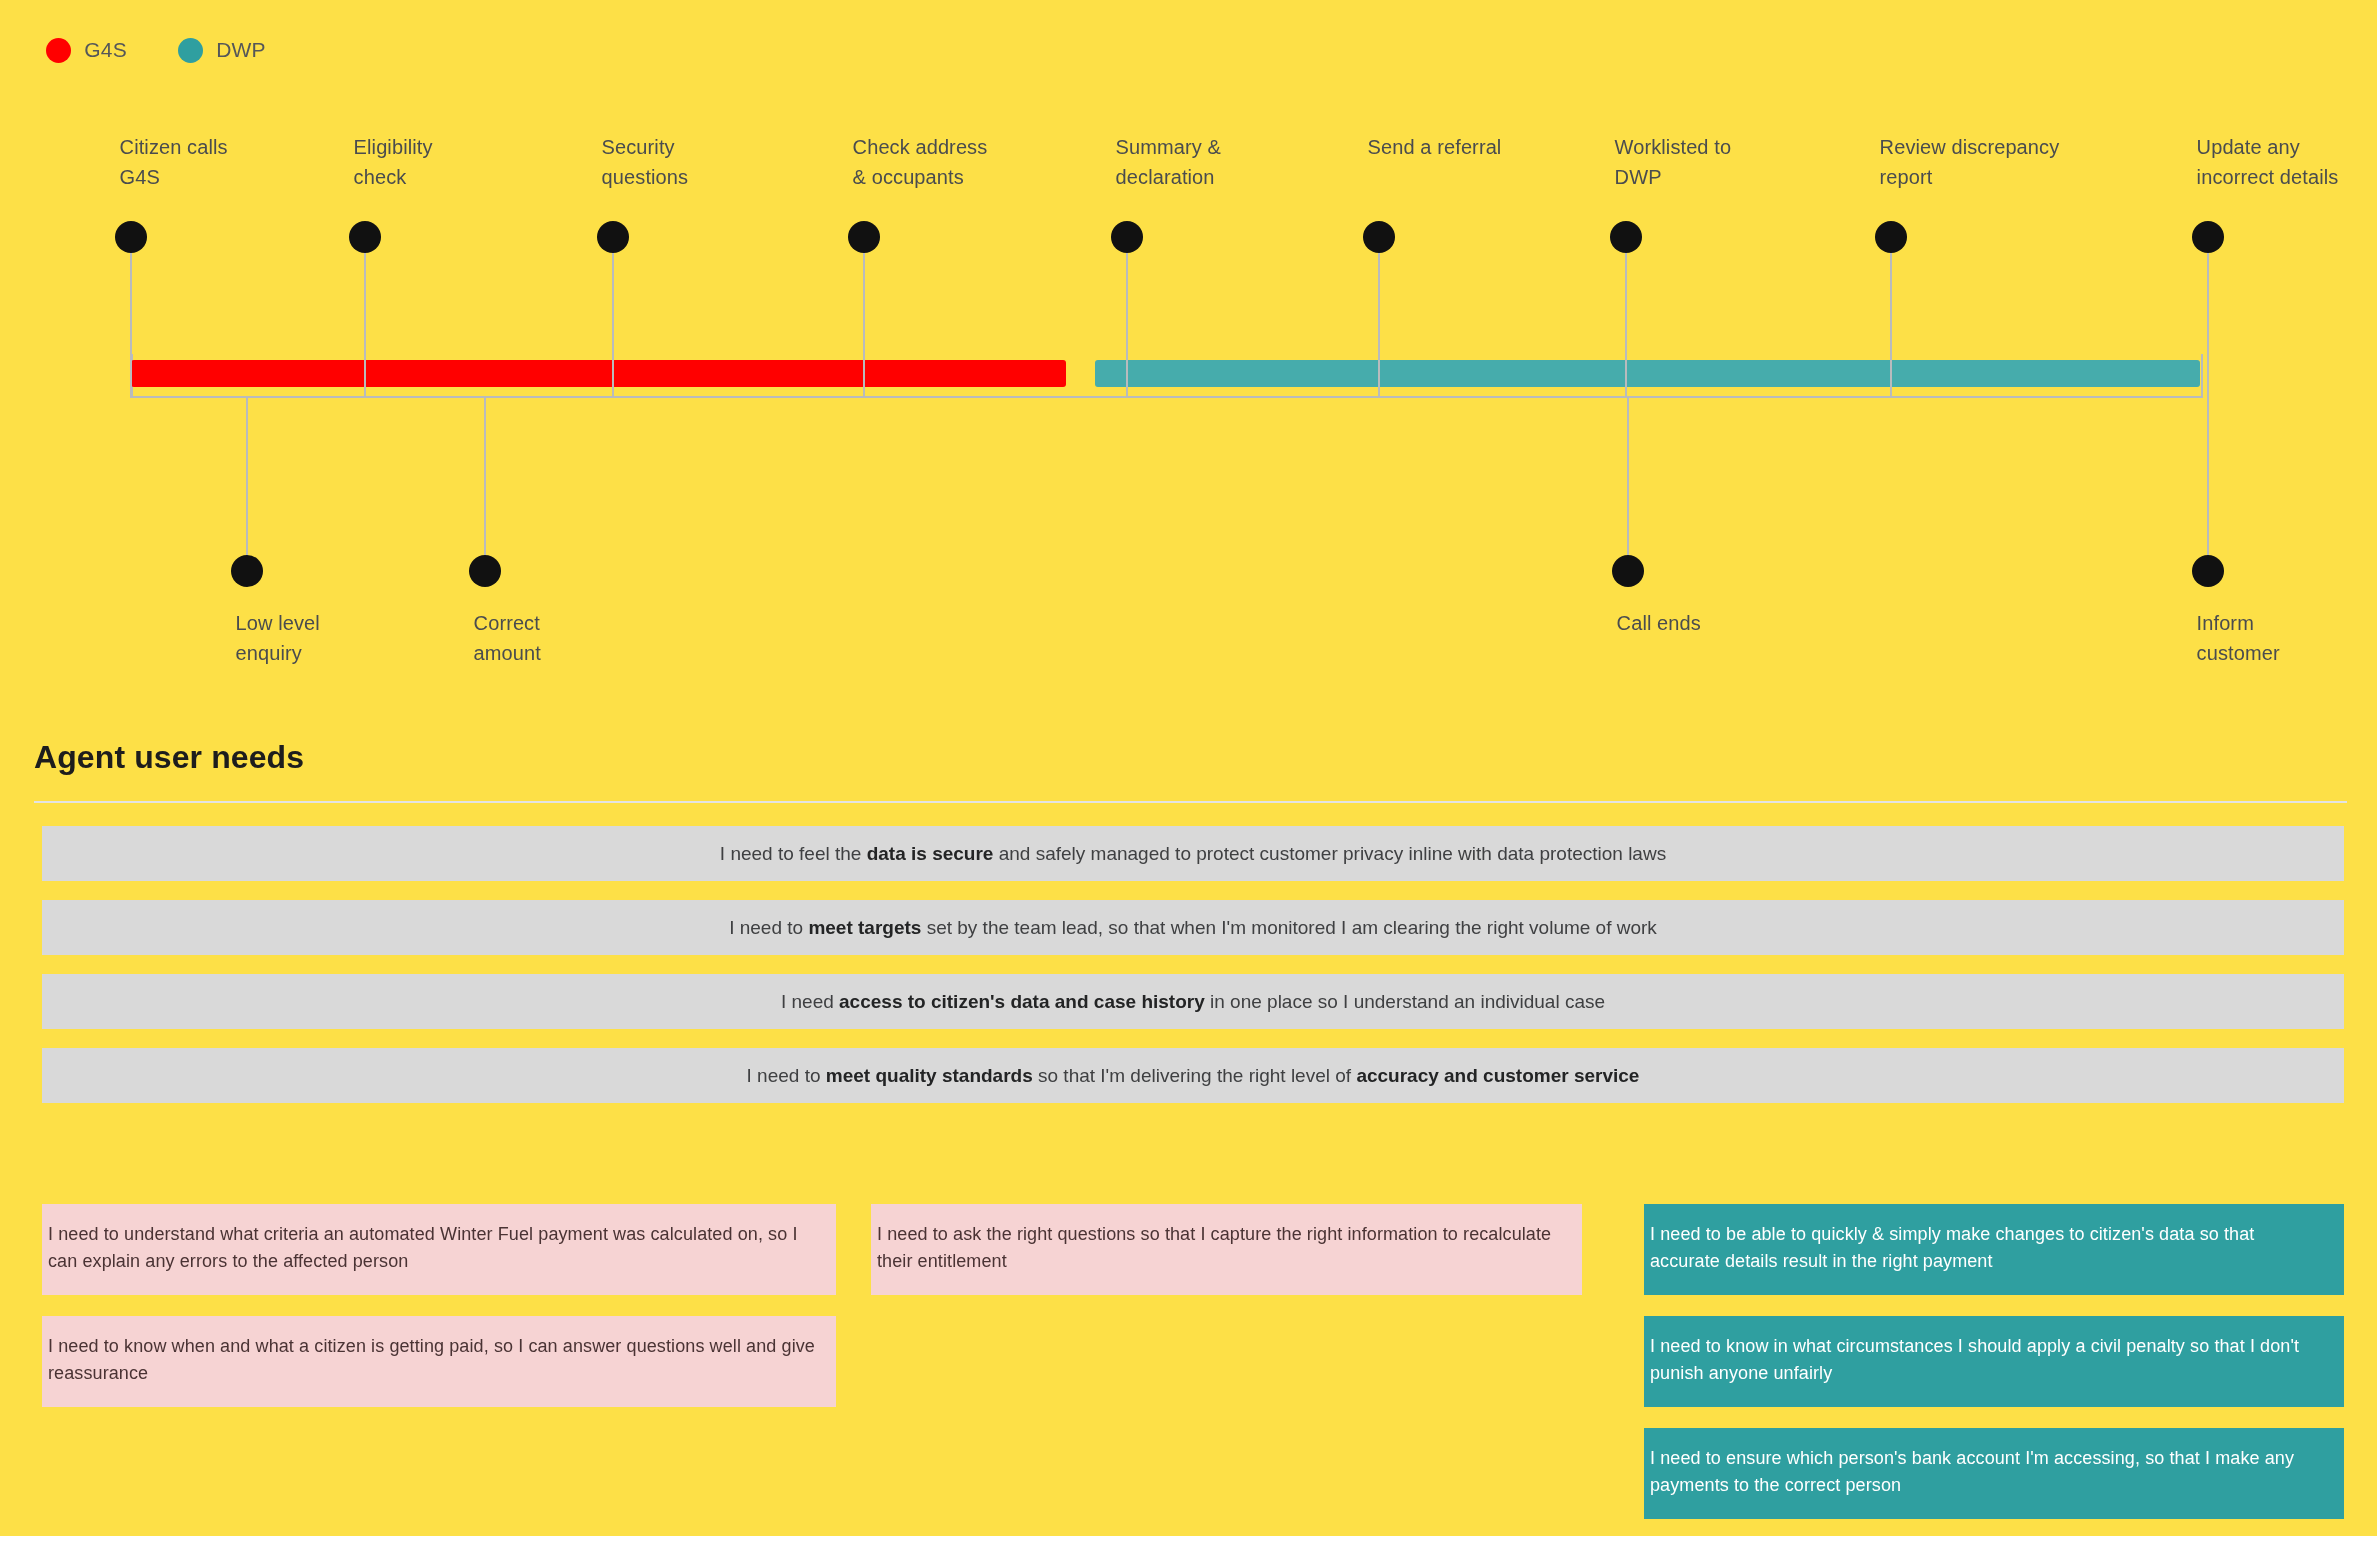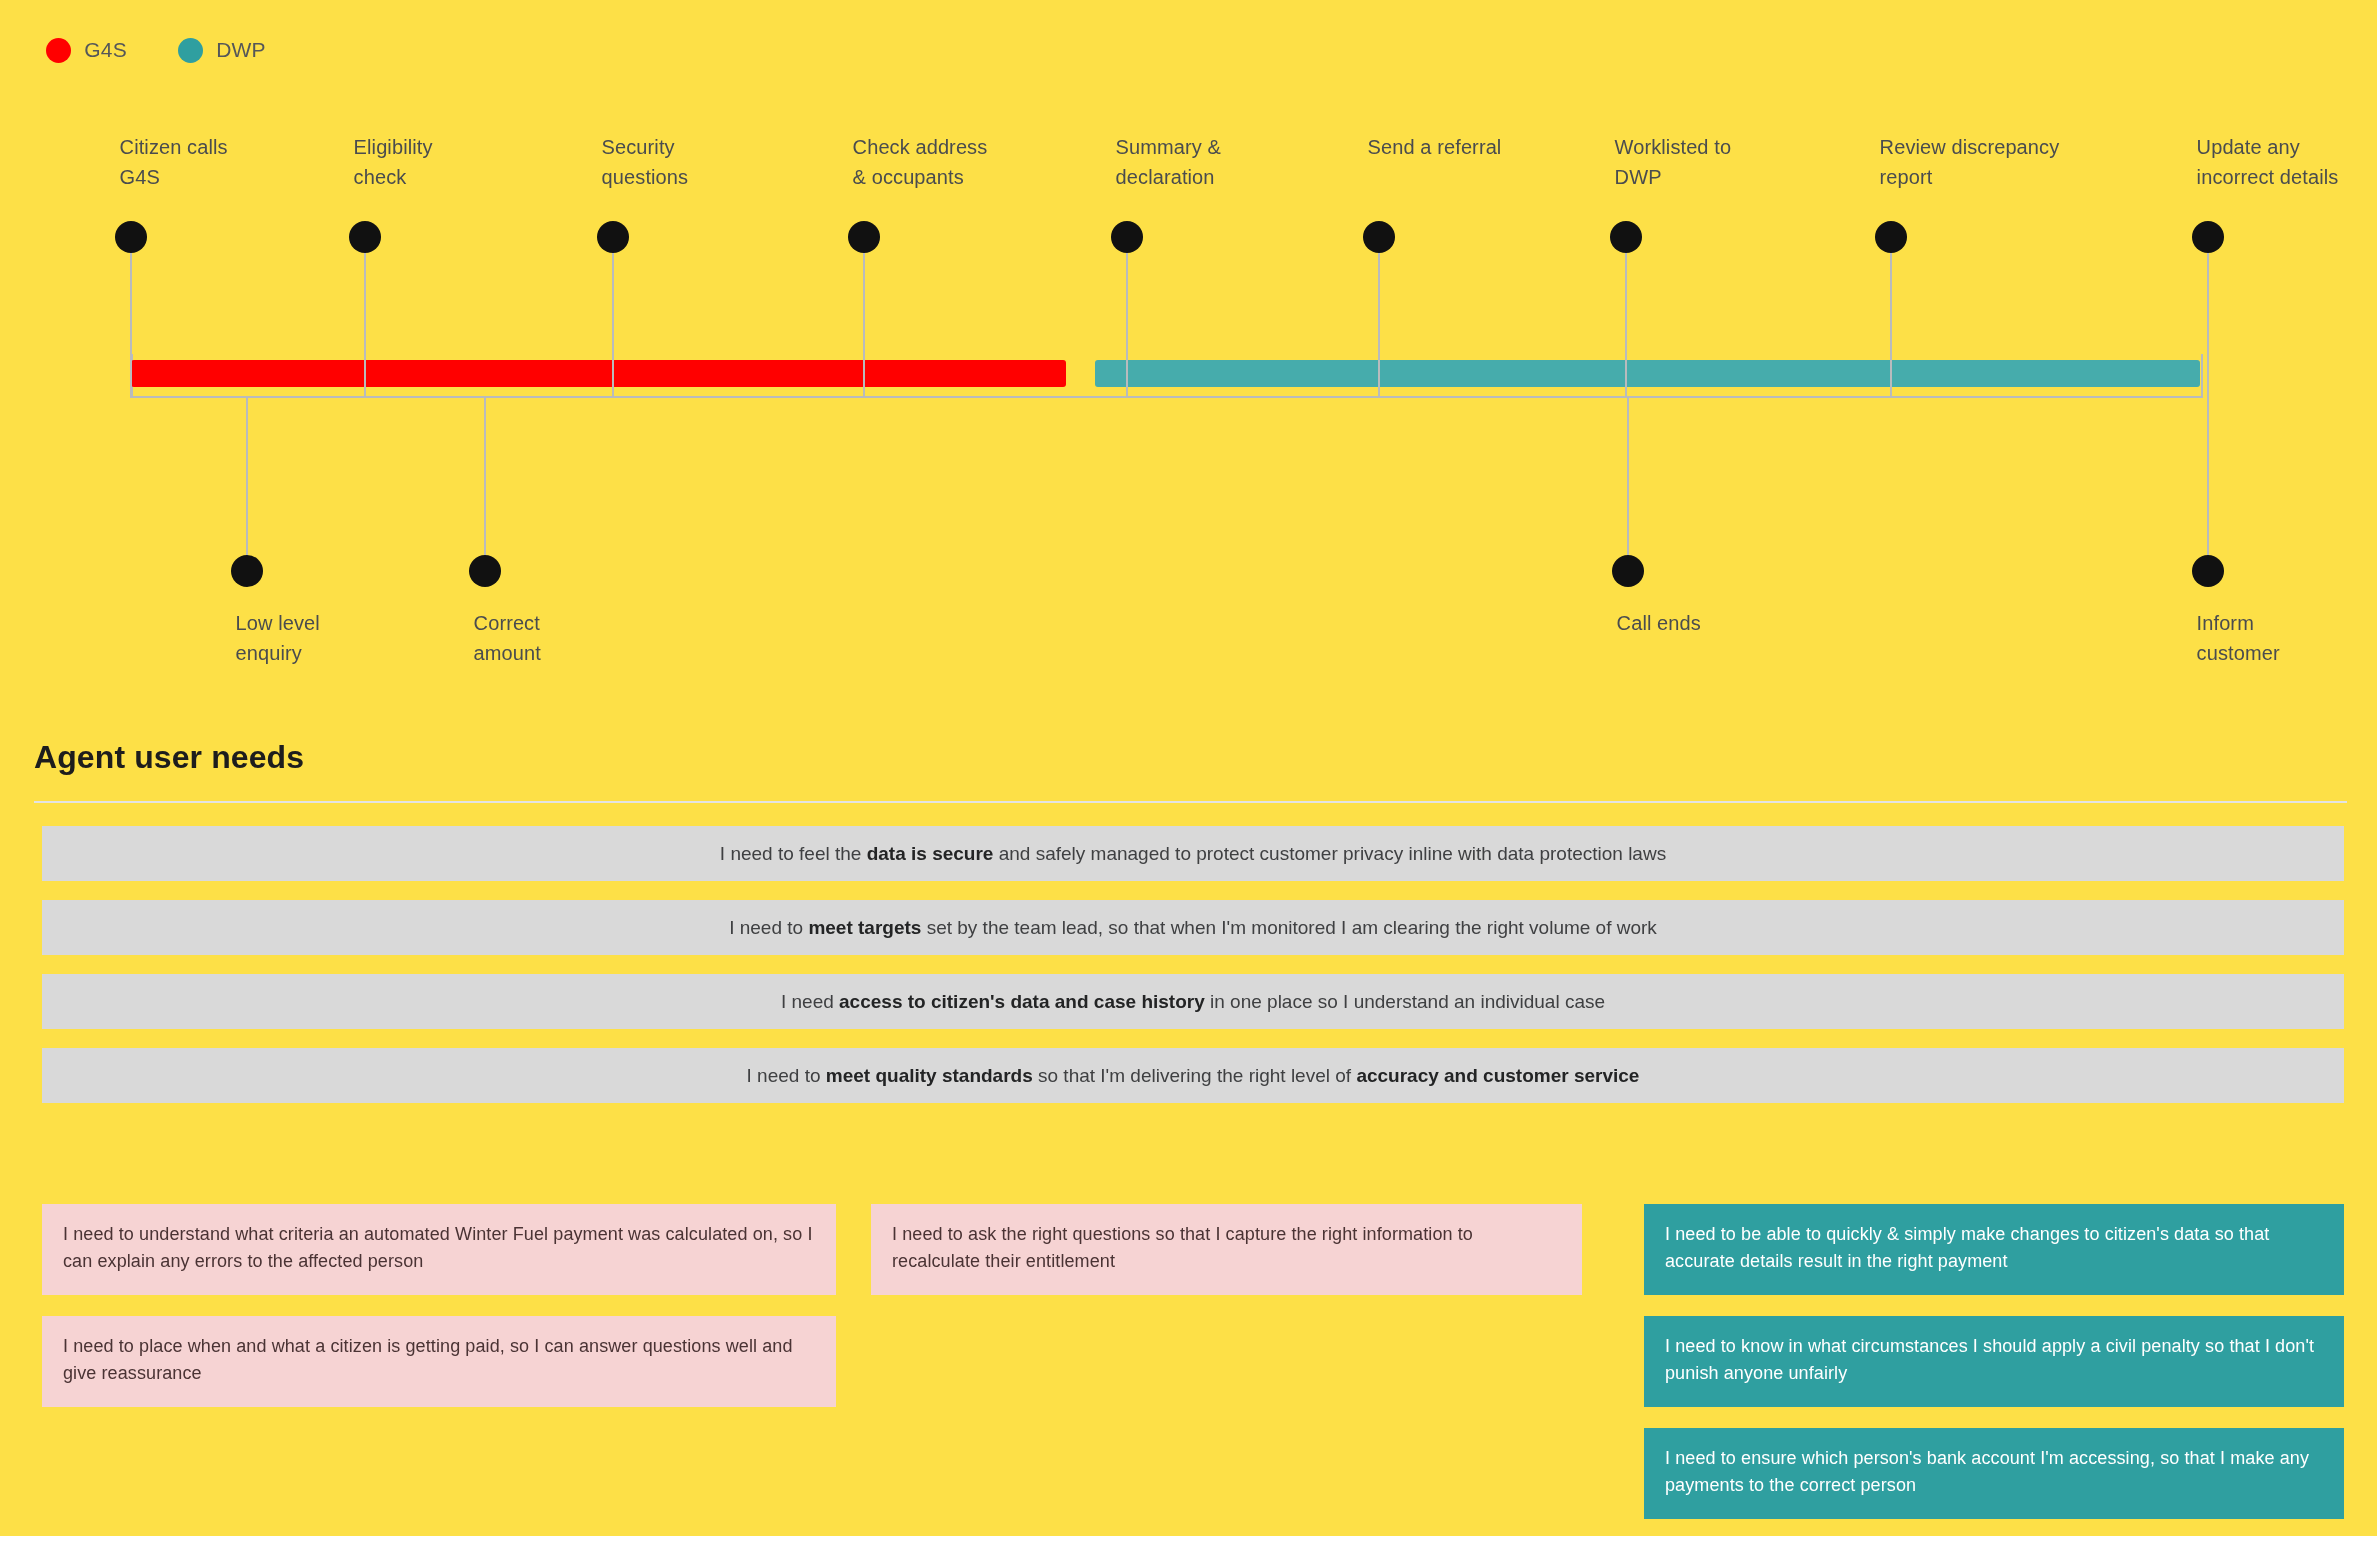--- a/index.html
+++ b/index.html
@@ -124,21 +124,21 @@
     position: absolute;
     left: 42px; top: 1204px;
     width: 2302px; height: 323px;
   }
   .col { position: absolute; top: 0; }
   .col-a { left: 0;    width: 794px; }
   .col-b { left: 829px; width: 711px; }
   .col-c { left: 1602px; width: 700px; }
 
   .card {
-    padding: 17px 21px 19px 21px;
+    padding: 17px 21px 19px 6px;
     margin-bottom: 21px;
     font-size: 18px;
     line-height: 27px;
     letter-spacing: 0.1px;
   }
   .card.pink { background: #f6d3d3; color: #4a3334; min-height: 91px; }
   .card.teal { background: #2f9fa0; color: #ffffff; min-height: 91px; }
 </style>
 </head>
 <body>
@@ -249,21 +249,21 @@
         <div class="txt"><span>I need </span><b>access to citizen's data and case history</b><span> in one place so I understand an individual case</span></div>
       </div>
       <div class="need-row">
         <div class="txt"><span>I need to </span><b>meet quality standards</b><span> so that I'm delivering the right level of </span><b>accuracy and customer service</b></div>
       </div>
     </div>
 
   <div class="cards">
     <div class="col col-a" id="colA">
         <div class="card pink">I need to understand what criteria an automated Winter Fuel payment was calculated on, so I can explain any errors to the affected person</div>
-        <div class="card pink">I need to place when and what a citizen is getting paid, so I can answer questions well and give reassurance</div>
+        <div class="card pink">I need to know when and what a citizen is getting paid, so I can answer questions well and give reassurance</div>
       </div>
     <div class="col col-b" id="colB">
         <div class="card pink">I need to ask the right questions so that I capture the right information to recalculate their entitlement</div>
       </div>
     <div class="col col-c" id="colC">
         <div class="card teal">I need to be able to quickly &amp; simply make changes to citizen's data so that accurate details result in the right payment</div>
         <div class="card teal">I need to know in what circumstances I should apply a civil penalty so that I don't punish anyone unfairly</div>
         <div class="card teal">I need to ensure which person's bank account I'm accessing, so that I make any payments to the correct person</div>
       </div>
   </div>

